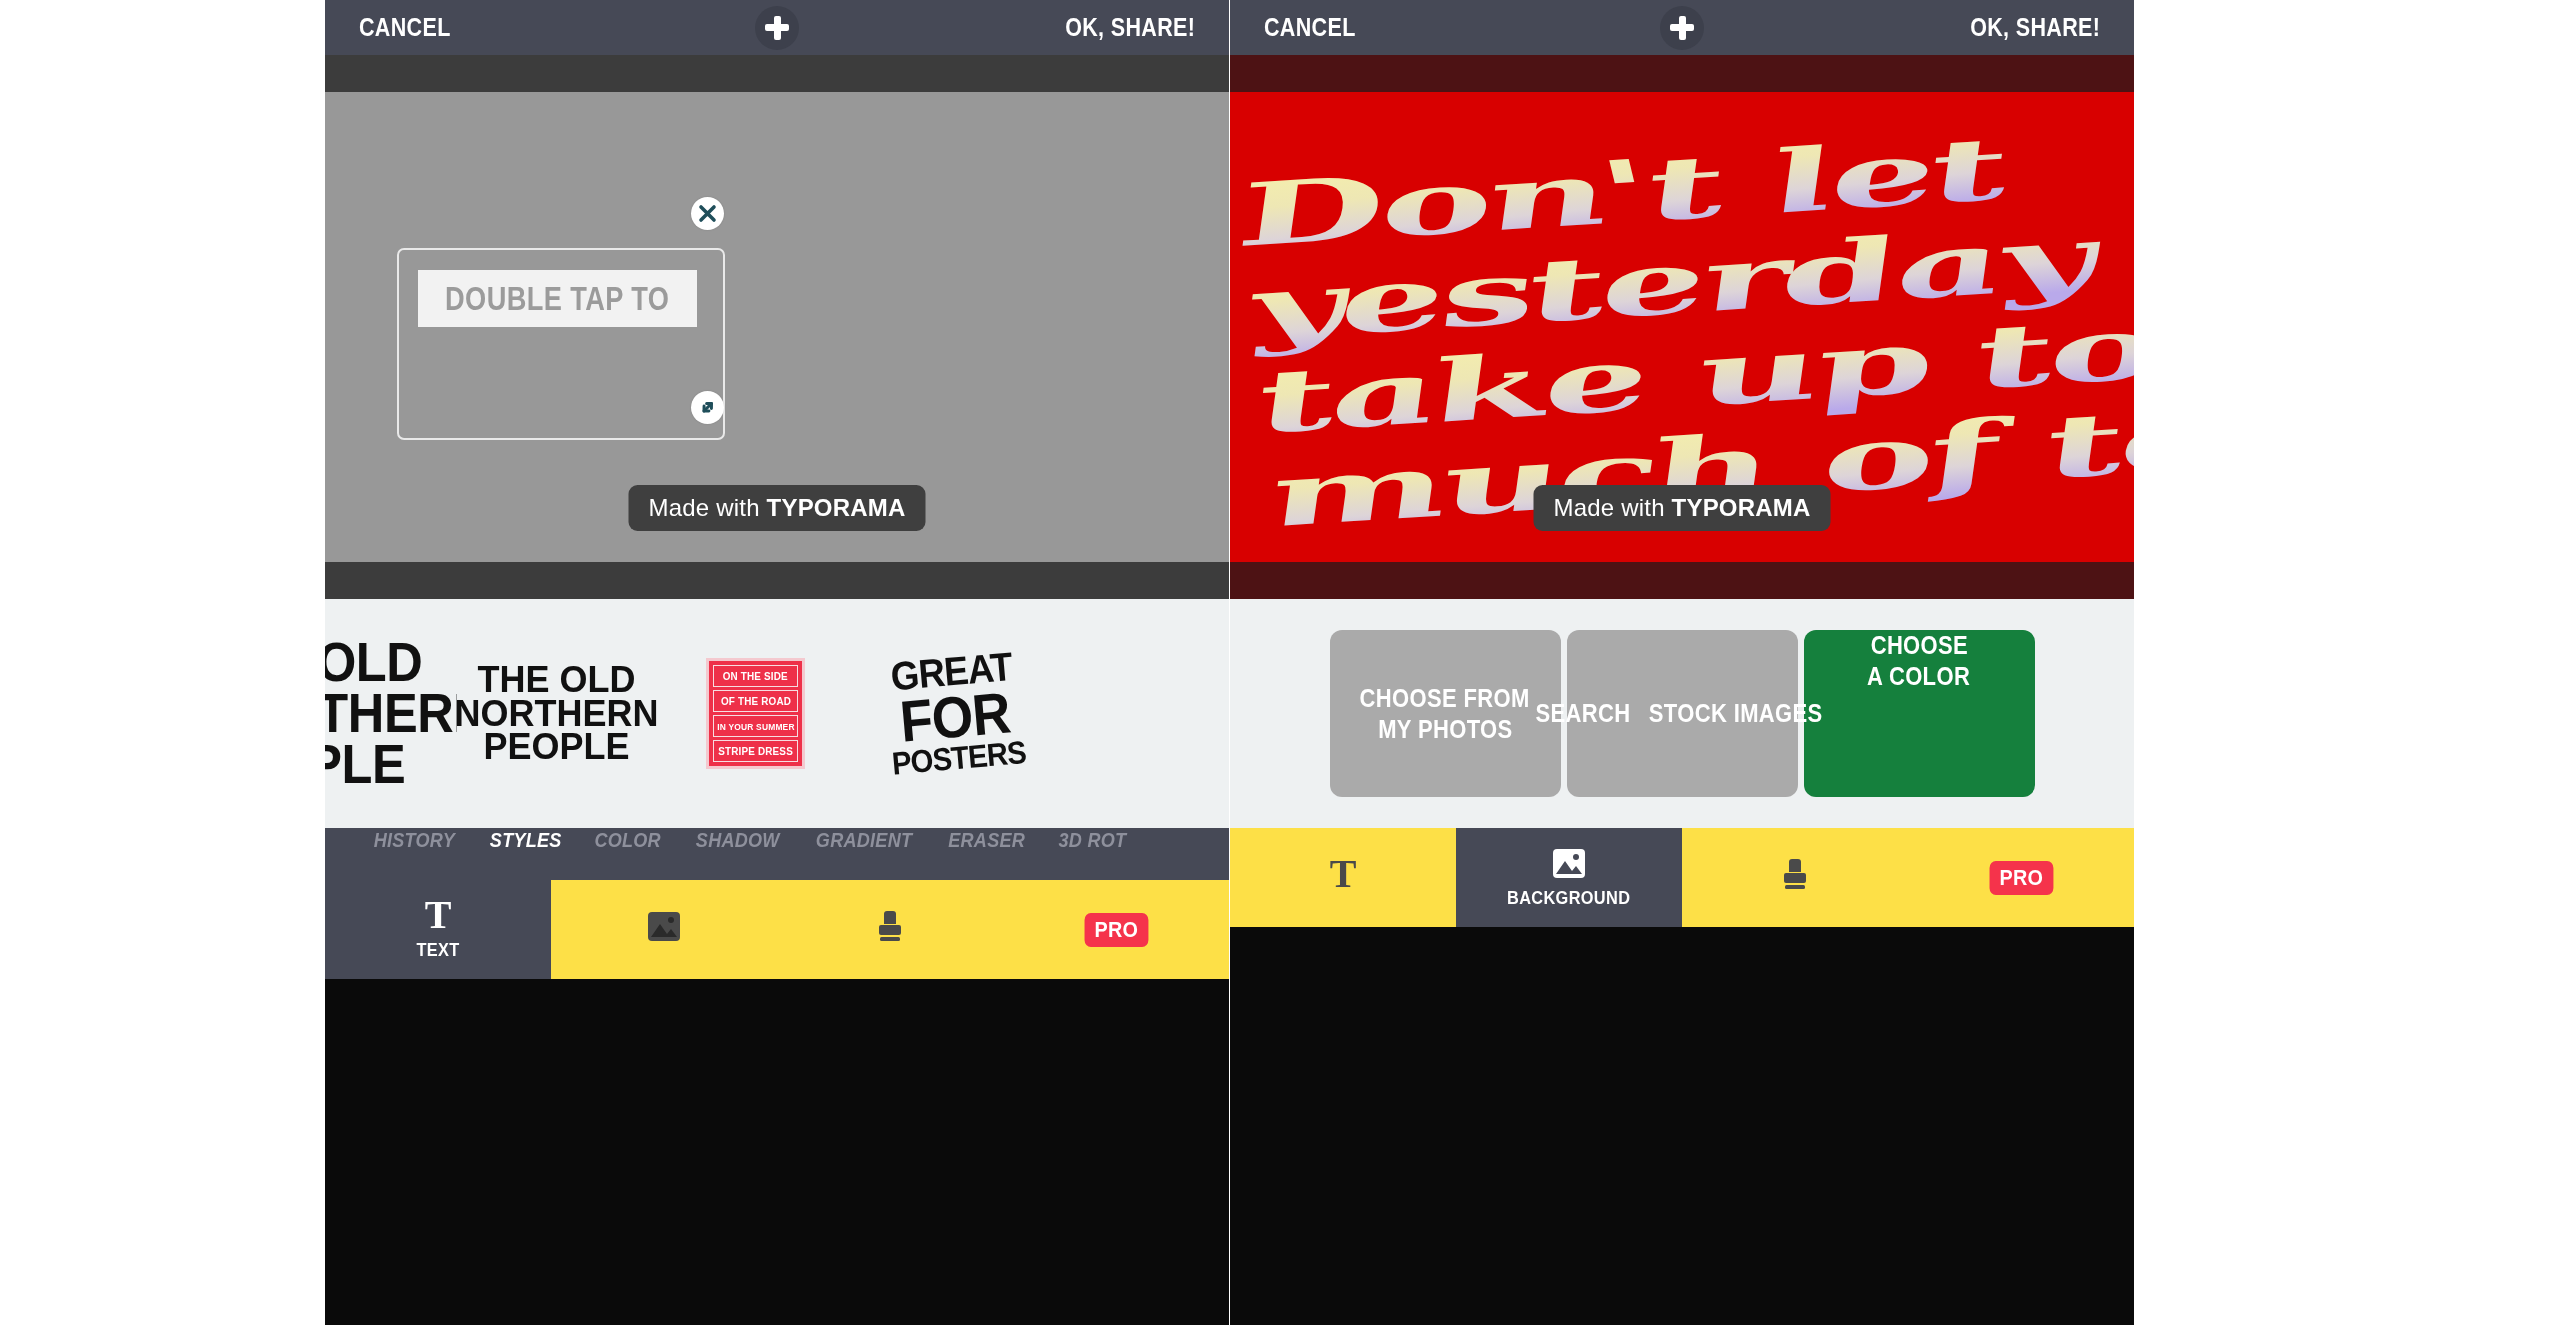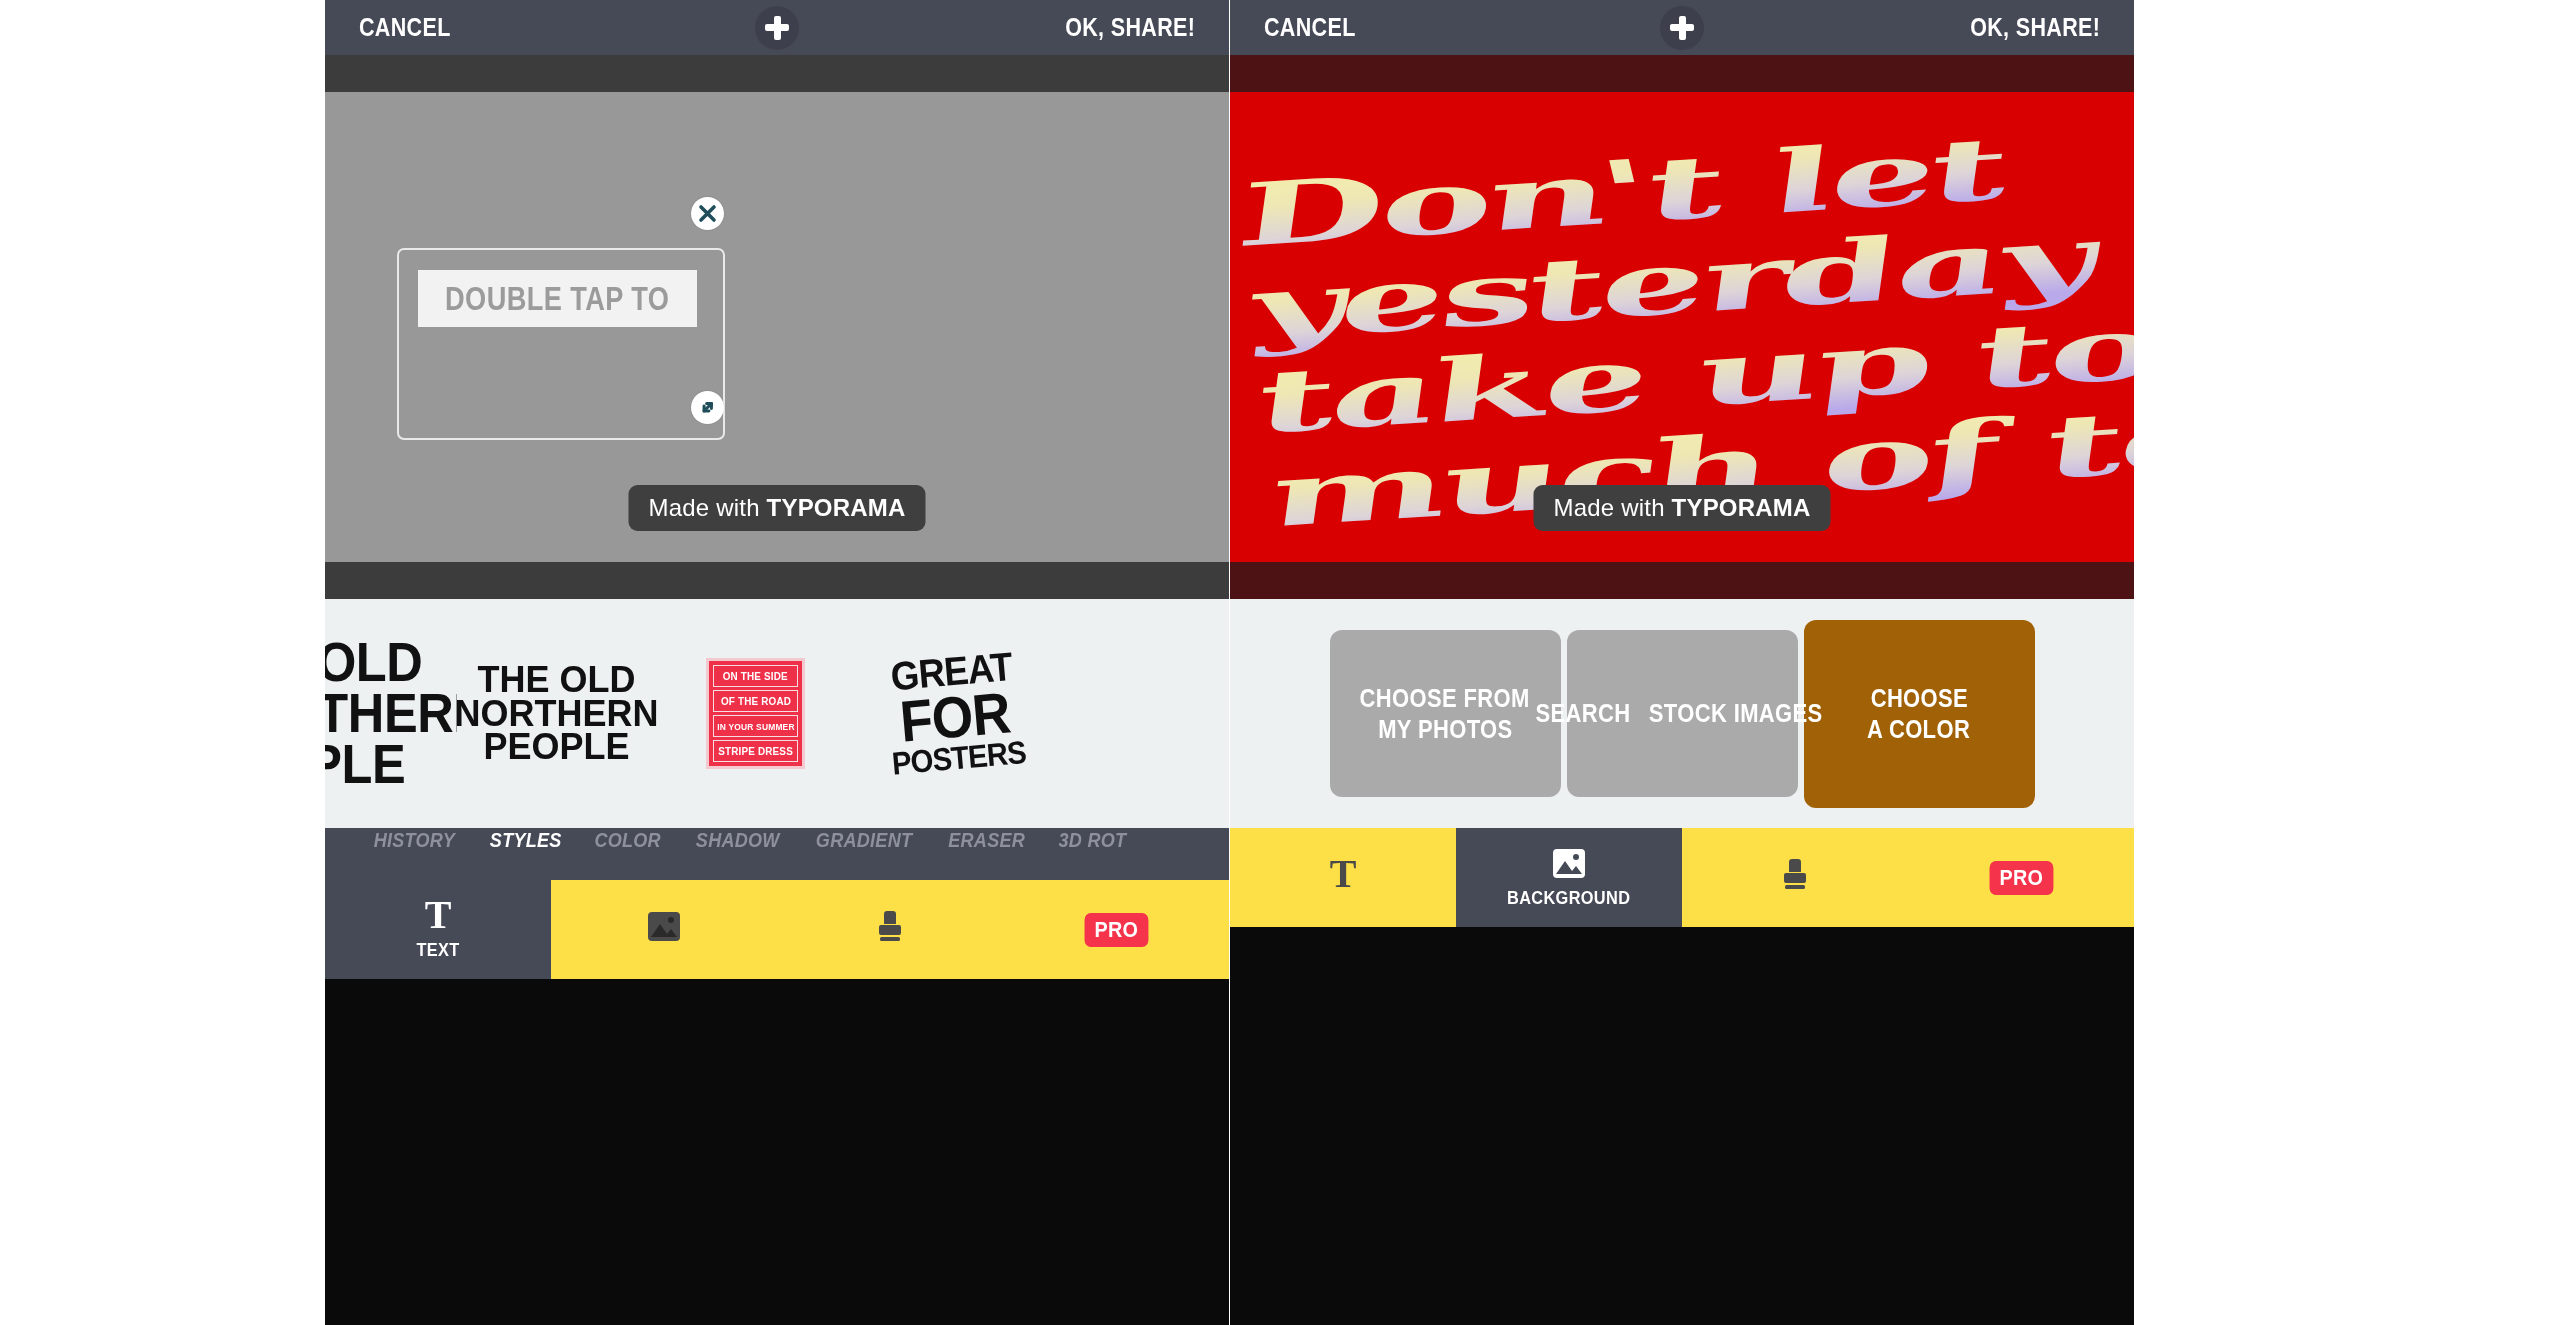--- a/index.html
+++ b/index.html
@@ -298,22 +298,22 @@
       <div style="width:231px;height:167px;background:#aaaaaa;border-radius:12px;display:flex;
                   flex-direction:column;align-items:center;justify-content:center;cursor:pointer;line-height:1.22;">
         <span class="navlabel" style="font-size:25px;transform:scaleX(.88);">CHOOSE FROM</span>
         <span class="navlabel" style="font-size:25px;transform:scaleX(.88);">MY PHOTOS</span>
       </div>
       <div style="width:231px;height:167px;background:#aaaaaa;border-radius:12px;display:flex;
                   flex-direction:row;align-items:center;justify-content:center;cursor:pointer;line-height:1.22;">
         <span class="navlabel" style="font-size:25px;transform:scaleX(.88);">SEARCH</span>
         <span class="navlabel" style="font-size:25px;transform:scaleX(.88);">STOCK IMAGES</span>
       </div>
-      <div style="width:231px;height:188px;background:#a16207;border-radius:12px;display:flex;
-                  flex-direction:column;align-items:center;justify-content:center;cursor:pointer;line-height:1.22;">
+      <div style="width:231px;height:167px;background:#15803d;border-radius:12px;display:flex;
+                  flex-direction:column;align-items:center;cursor:pointer;line-height:1.22;">
         <span class="navlabel" style="font-size:25px;transform:scaleX(.88);">CHOOSE</span>
         <span class="navlabel" style="font-size:25px;transform:scaleX(.88);">A COLOR</span>
       </div>
     </div>
 
 
     <div class="botnav">
       <div class="navcell">
         <span class="ticon off">T</span>
         <span class="navlabel"></span>

